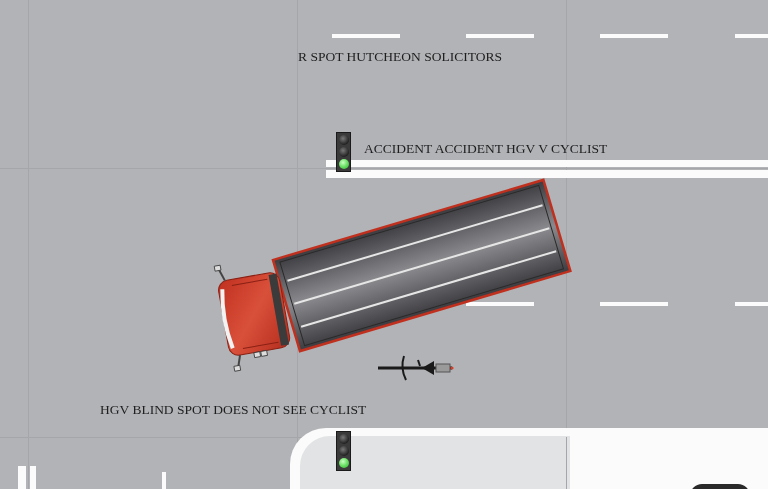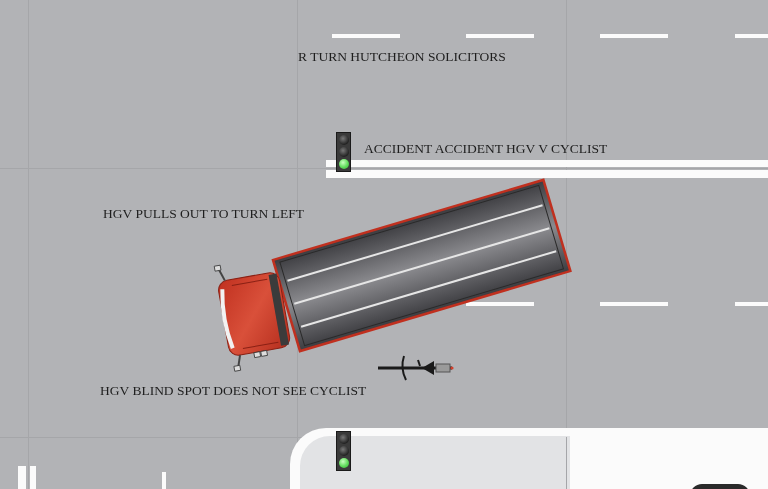--- a/index.html
+++ b/index.html
@@ -54,24 +54,23 @@
     <div class="bulb" style="top:2px"></div>
     <div class="bulb" style="top:14px"></div>
     <div class="bulb green" style="top:26px"></div>
   </div>
   <div class="light" style="left:336px; top:431px;">
     <div class="bulb" style="top:2px"></div>
     <div class="bulb" style="top:14px"></div>
     <div class="bulb green" style="top:26px"></div>
   </div>
 
-  <div class="label" style="left:298px; top:49px;">R TURN HUTCHEON SOLICITORS</div>
+  <div class="label" style="left:298px; top:49px;">R SPOT HUTCHEON SOLICITORS</div>
   <div class="label" style="left:364px; top:141px;">ACCIDENT ACCIDENT HGV V CYCLIST</div>
-  <div class="label" style="left:103px; top:206px;">HGV PULLS OUT TO TURN LEFT</div>
-  <div class="label" style="left:100px; top:383px;text-align:center;">HGV BLIND SPOT DOES NOT SEE CYCLIST</div>
+  <div class="label" style="left:100px; top:402px;text-align:center;">HGV BLIND SPOT DOES NOT SEE CYCLIST</div>
 
   <svg class="truck" width="768" height="489">
     <defs>
       <linearGradient id="trailerGrad" x1="0" y1="0" x2="0" y2="1">
         <stop offset="0" stop-color="#3c3c40"></stop>
         <stop offset="0.5" stop-color="#8a8a8e"></stop>
         <stop offset="1" stop-color="#3c3c40"></stop>
       </linearGradient>
       <linearGradient id="cabGrad" x1="0" y1="0" x2="1" y2="1">
         <stop offset="0" stop-color="#c0301f"></stop>

